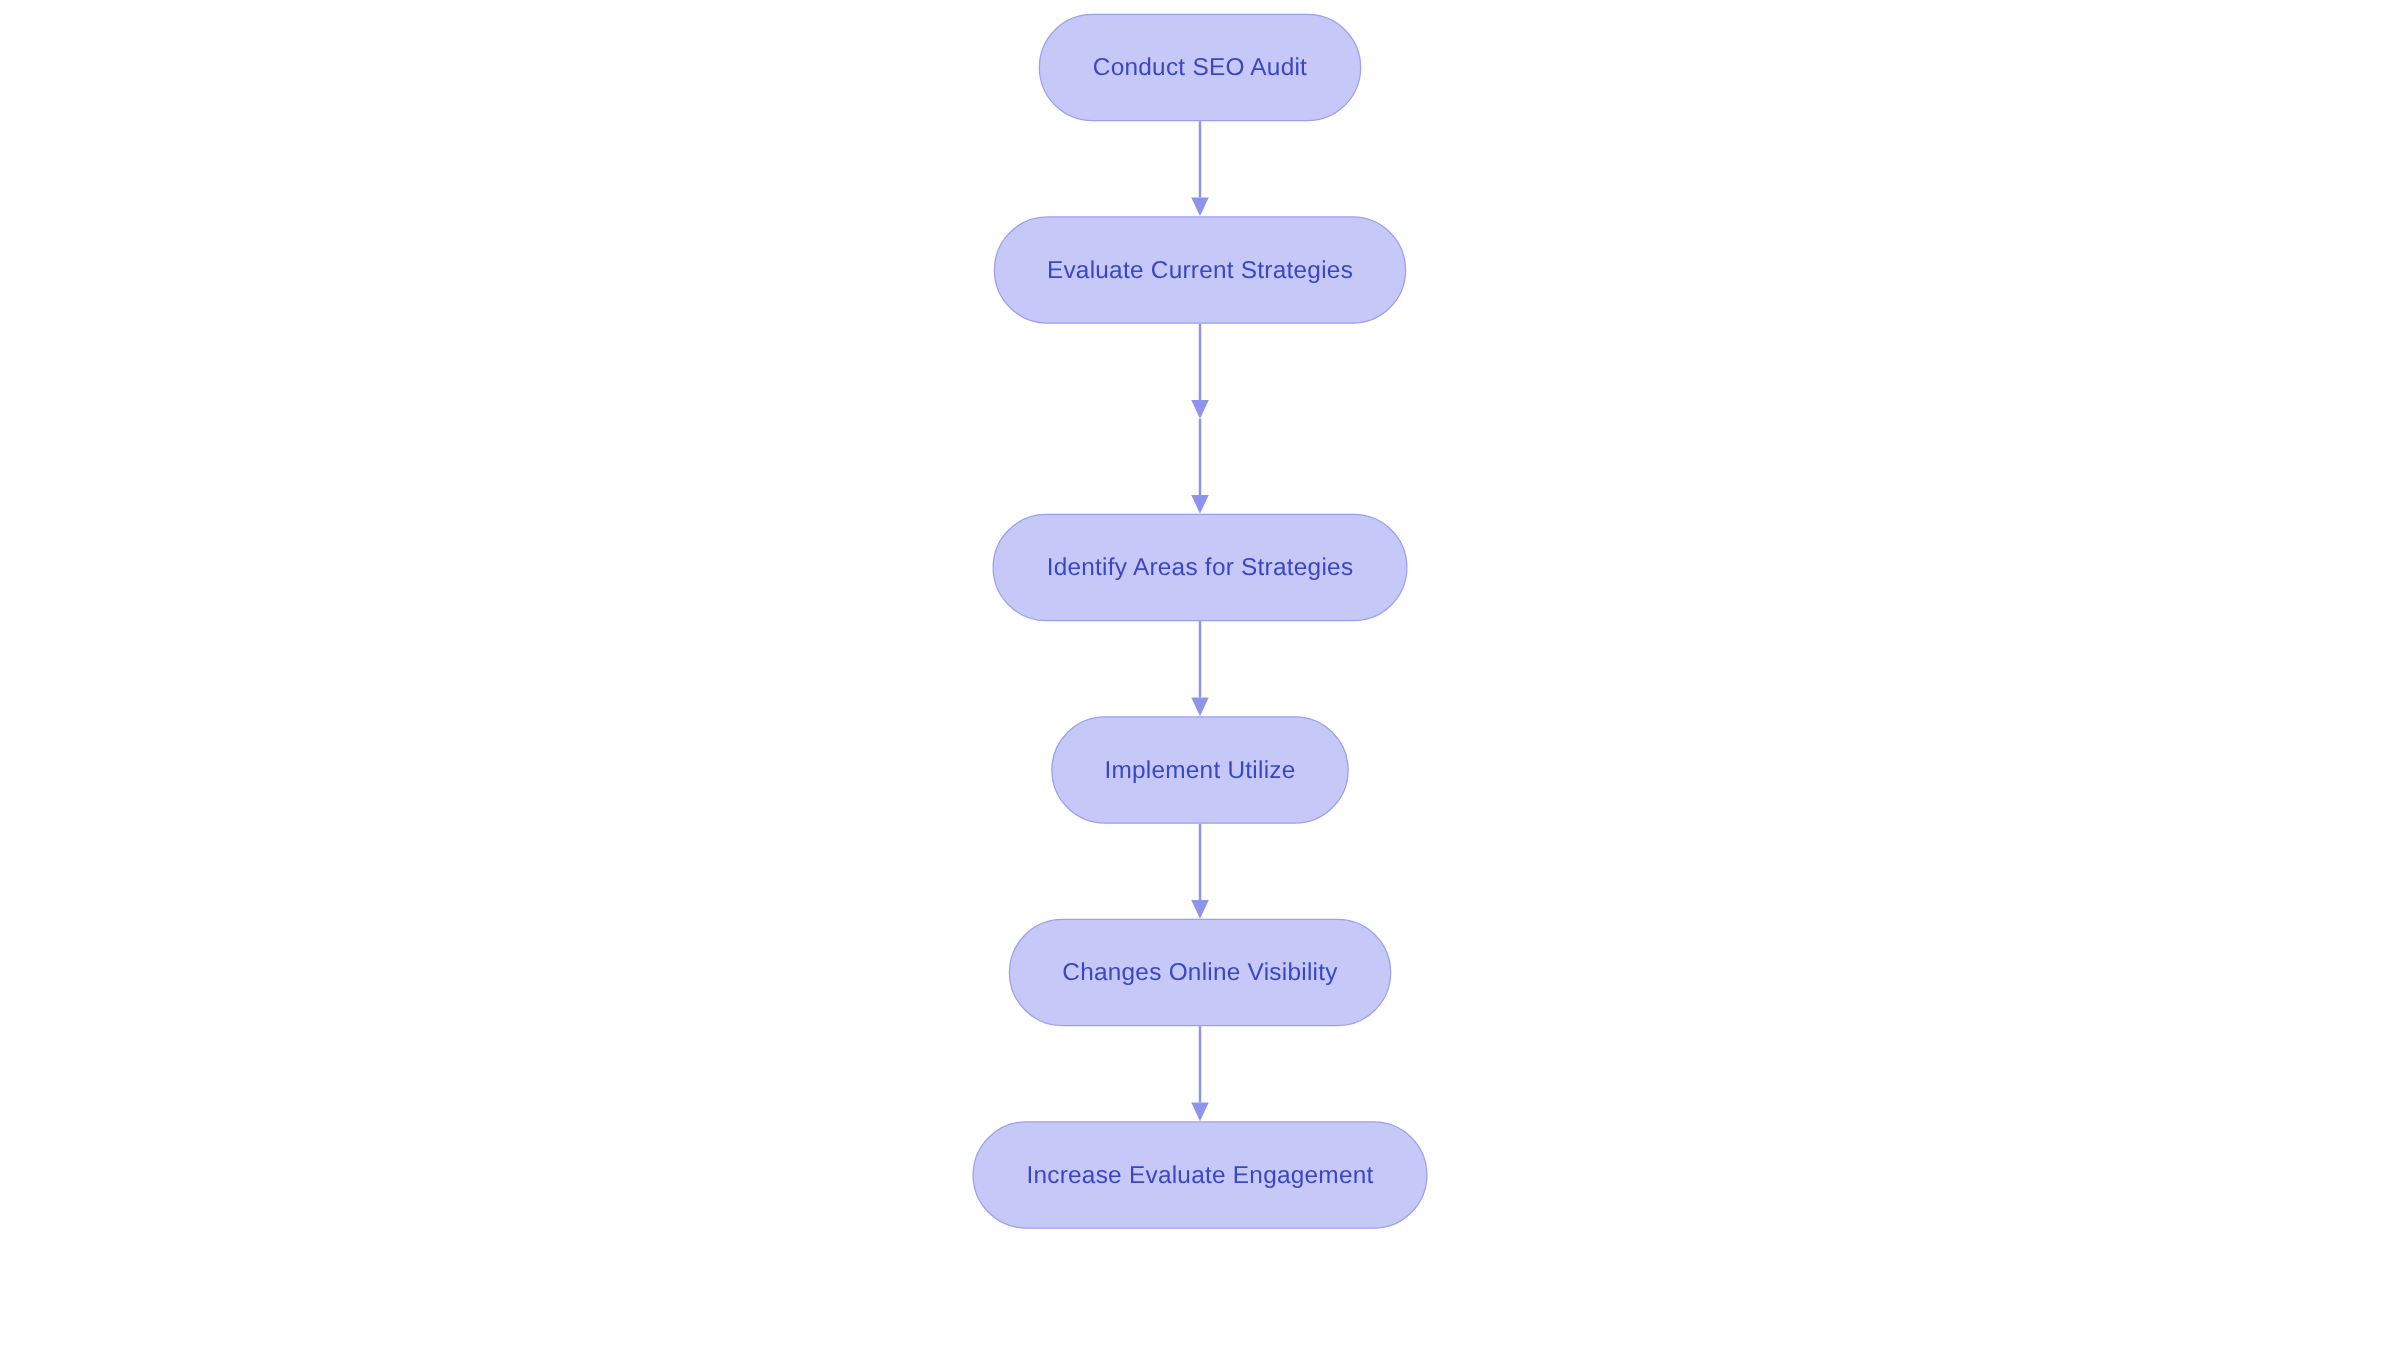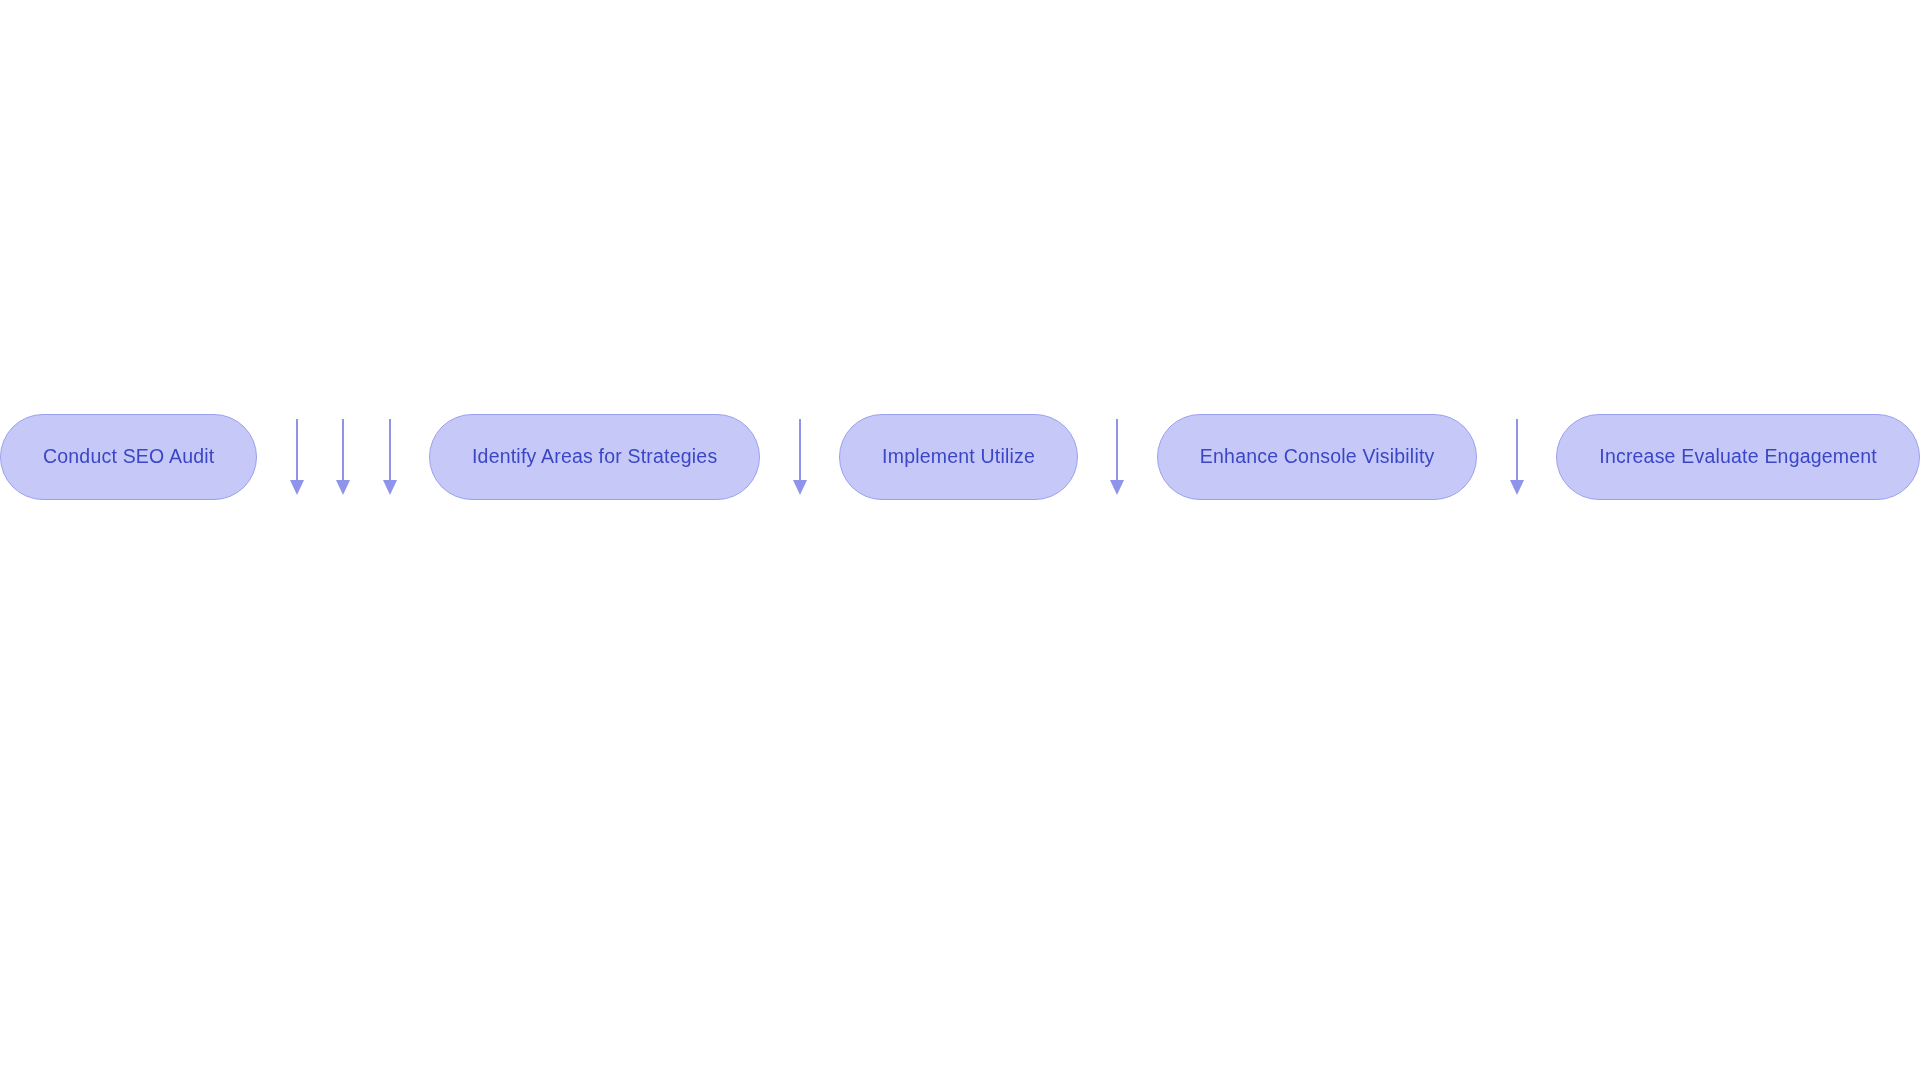--- a/index.html
+++ b/index.html
@@ -15,24 +15,23 @@
     height: 1083px;
     background: var(--page-bg);
     overflow: hidden;
     font-family: "Liberation Sans", "DejaVu Sans", sans-serif;
   }
   .canvas {
     position: relative;
     width: 1920px;
     height: 902px;
     display: flex;
-    flex-direction: row;
+    flex-direction: column;
     align-items: center;
     padding-top: 11px;
-    justify-content: space-between;
   }
   .flow-node {
     height: 86px;
     min-width: 208px;
     padding: 0 42px;
     border: 1.5px solid var(--node-border);
     border-radius: 43px;
     background: var(--node-fill);
     display: flex;
     align-items: center;
@@ -73,20 +72,23 @@
 
   <div class="flow-node">
     <span class="node-label">Conduct SEO Audit</span>
   </div>
 
   <div class="arrow-connector">
     <div class="arrow-line"></div>
     <div class="arrow-head"></div>
   </div>
 
+  <div class="flow-node">
+    <span class="node-label">Evaluate Current Strategies</span>
+  </div>
 
   <div class="arrow-connector">
     <div class="arrow-line"></div>
     <div class="arrow-head"></div>
   </div>
 
 
   <div class="arrow-connector">
     <div class="arrow-line"></div>
     <div class="arrow-head"></div>
@@ -104,21 +106,21 @@
   <div class="flow-node">
     <span class="node-label">Implement Utilize</span>
   </div>
 
   <div class="arrow-connector">
     <div class="arrow-line"></div>
     <div class="arrow-head"></div>
   </div>
 
   <div class="flow-node">
-    <span class="node-label">Enhance Console Visibility</span>
+    <span class="node-label">Changes Online Visibility</span>
   </div>
 
   <div class="arrow-connector">
     <div class="arrow-line"></div>
     <div class="arrow-head"></div>
   </div>
 
   <div class="flow-node">
     <span class="node-label">Increase Evaluate Engagement</span>
   </div>

